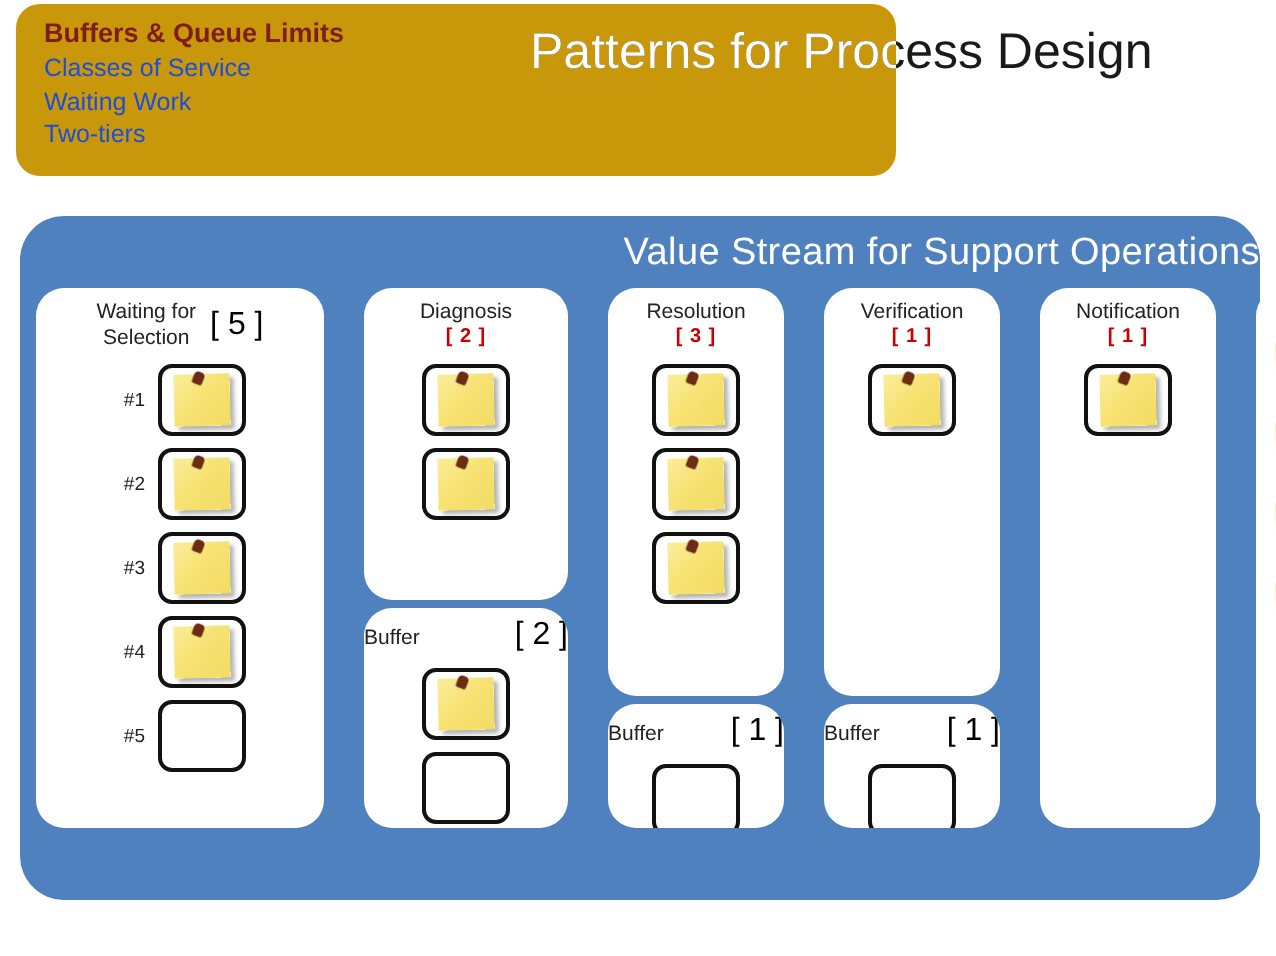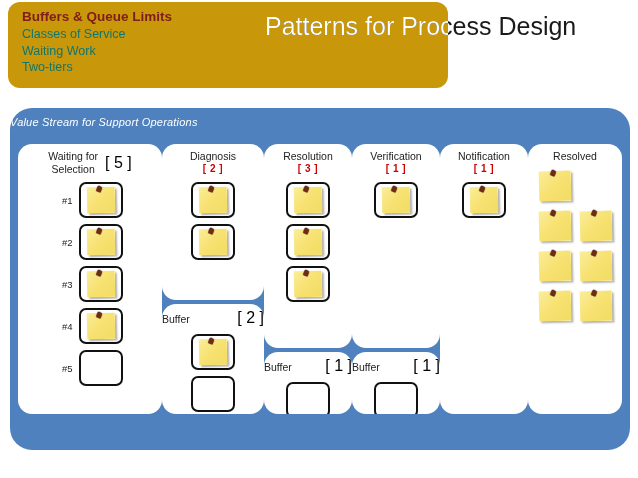--- a/index.html
+++ b/index.html
@@ -29,21 +29,21 @@
   }
   #agenda-list {
     position: absolute;
     left: 22px;
     top: 8px;
     z-index: 4;
   }
   .agenda-item {
     font-size: 12.5px;
     line-height: 16.5px;
-    color: #0f766e;
+    color: #1d4ed8;
     white-space: nowrap;
   }
   .agenda-item.current {
     color: #7f1d1d;
     font-weight: bold;
     font-size: 13.5px;
     line-height: 18px;
   }
 
   
@@ -81,36 +81,35 @@
     background: #4E81BD;
     border-radius: 22px;
     box-sizing: border-box;
     z-index: 1;
   }
   #board-title {
     position: absolute;
     left: 0;
     top: 8px;
     width: 100%;
-    text-align: left;
+    text-align: right;
     color: #ffffff;
-    font-size: 11px;
+    font-size: 19px;
     letter-spacing: .2px;
-    font-style: italic;
   }
 
   
   #columns {
     position: absolute;
     left: 8px;
     top: 36px;
     right: 8px;
     bottom: 36px;
     display: flex;
-    gap: 0;
+    gap: 20px;
   }
   .column {
     display: flex;
     flex-direction: column;
     gap: 4px;
     position: relative;
   }
   .col-waiting    { flex: 0 0 144px; }
   .col-diagnosis  { flex: 0 0 102px; }
   .col-resolution { flex: 0 0 88px; }

